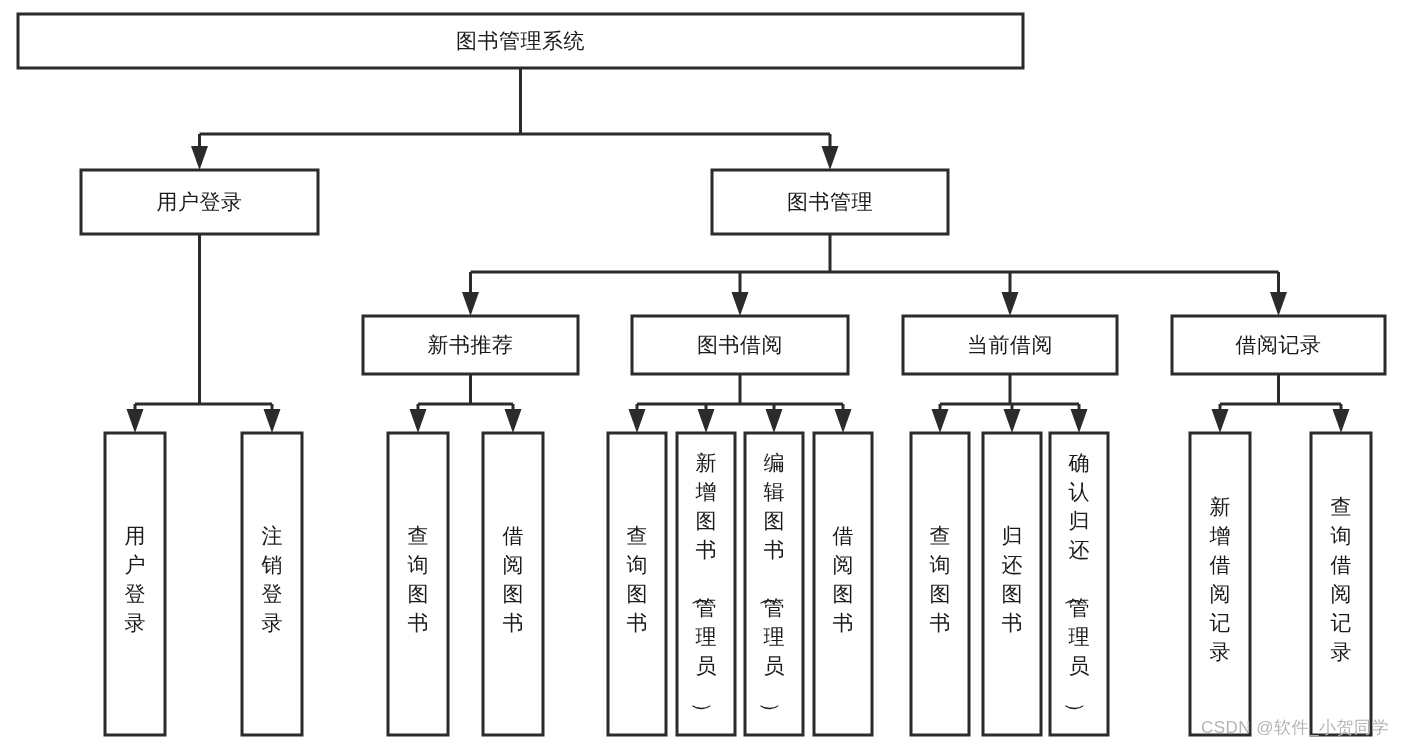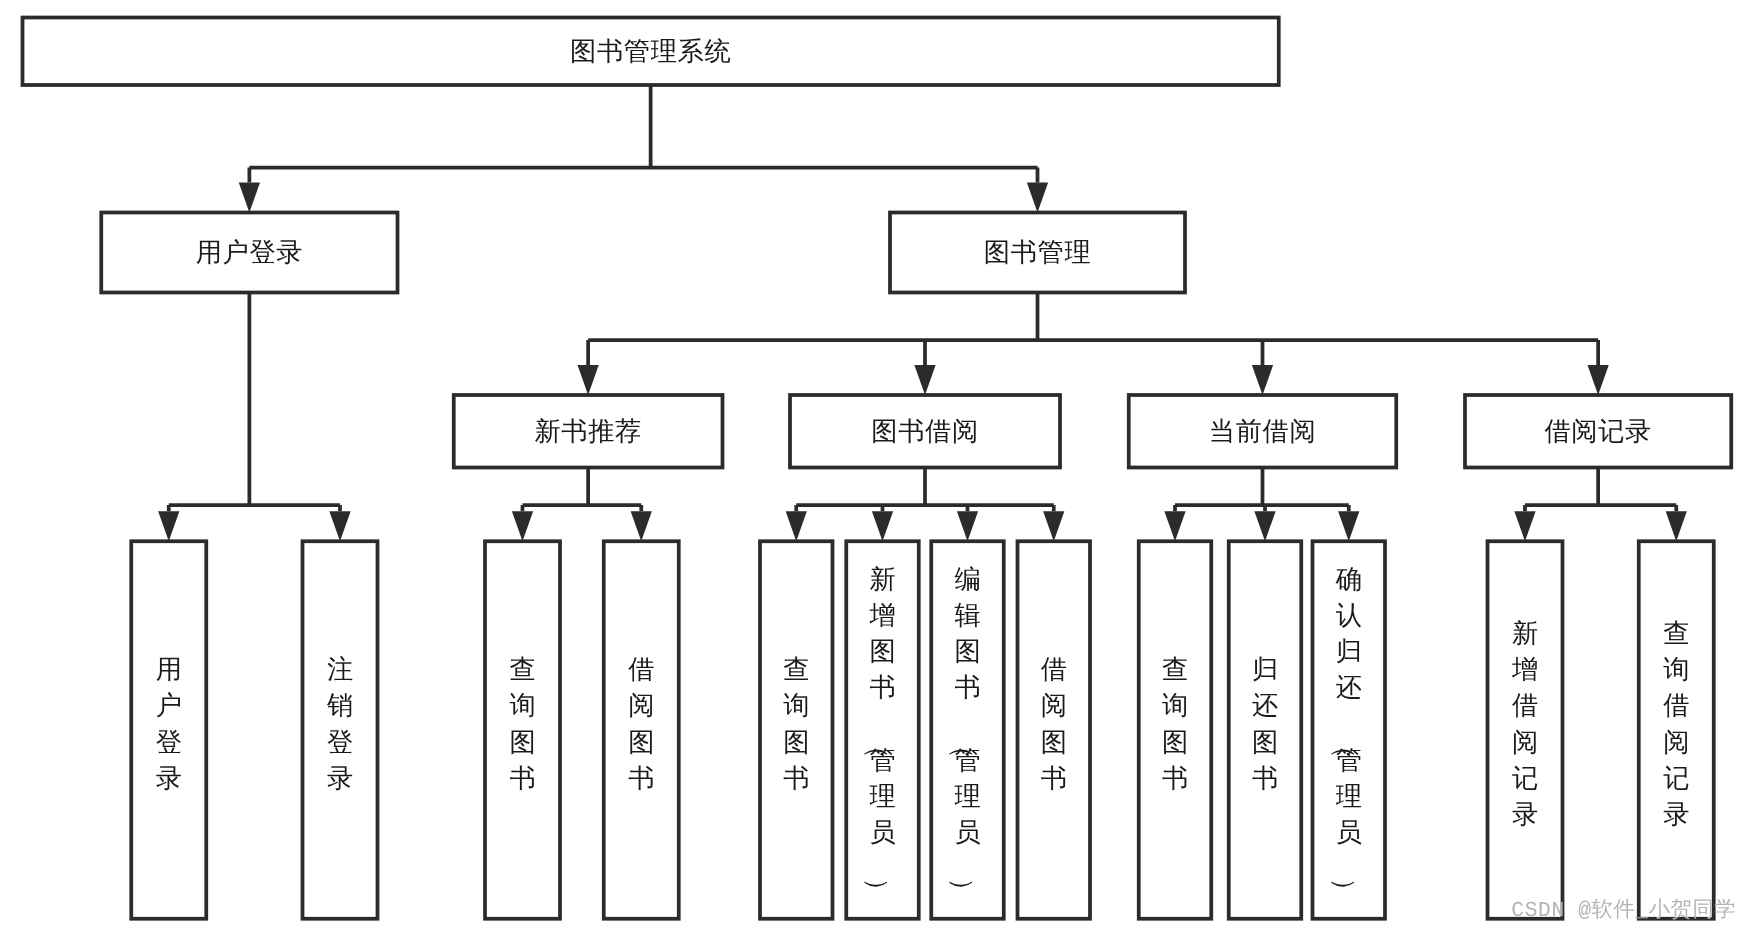--- a/index.html
+++ b/index.html
@@ -54,21 +54,21 @@
     stroke-linecap: butt;
   }
   .arrow-head {
     fill: #2b2b2b;
     stroke: none;
   }
   .watermark {
     position: absolute;
     right: 16px;
     bottom: 8px;
-    font-family: Liberation Mono, monospace;
+    font-family: Liberation Sans, sans-serif;
     font-size: 17px;
     color: #b4b4b4;
     white-space: nowrap;
     letter-spacing: 0.5px;
     pointer-events: none;
   }
 </style>
 </head>
 <body>
 

